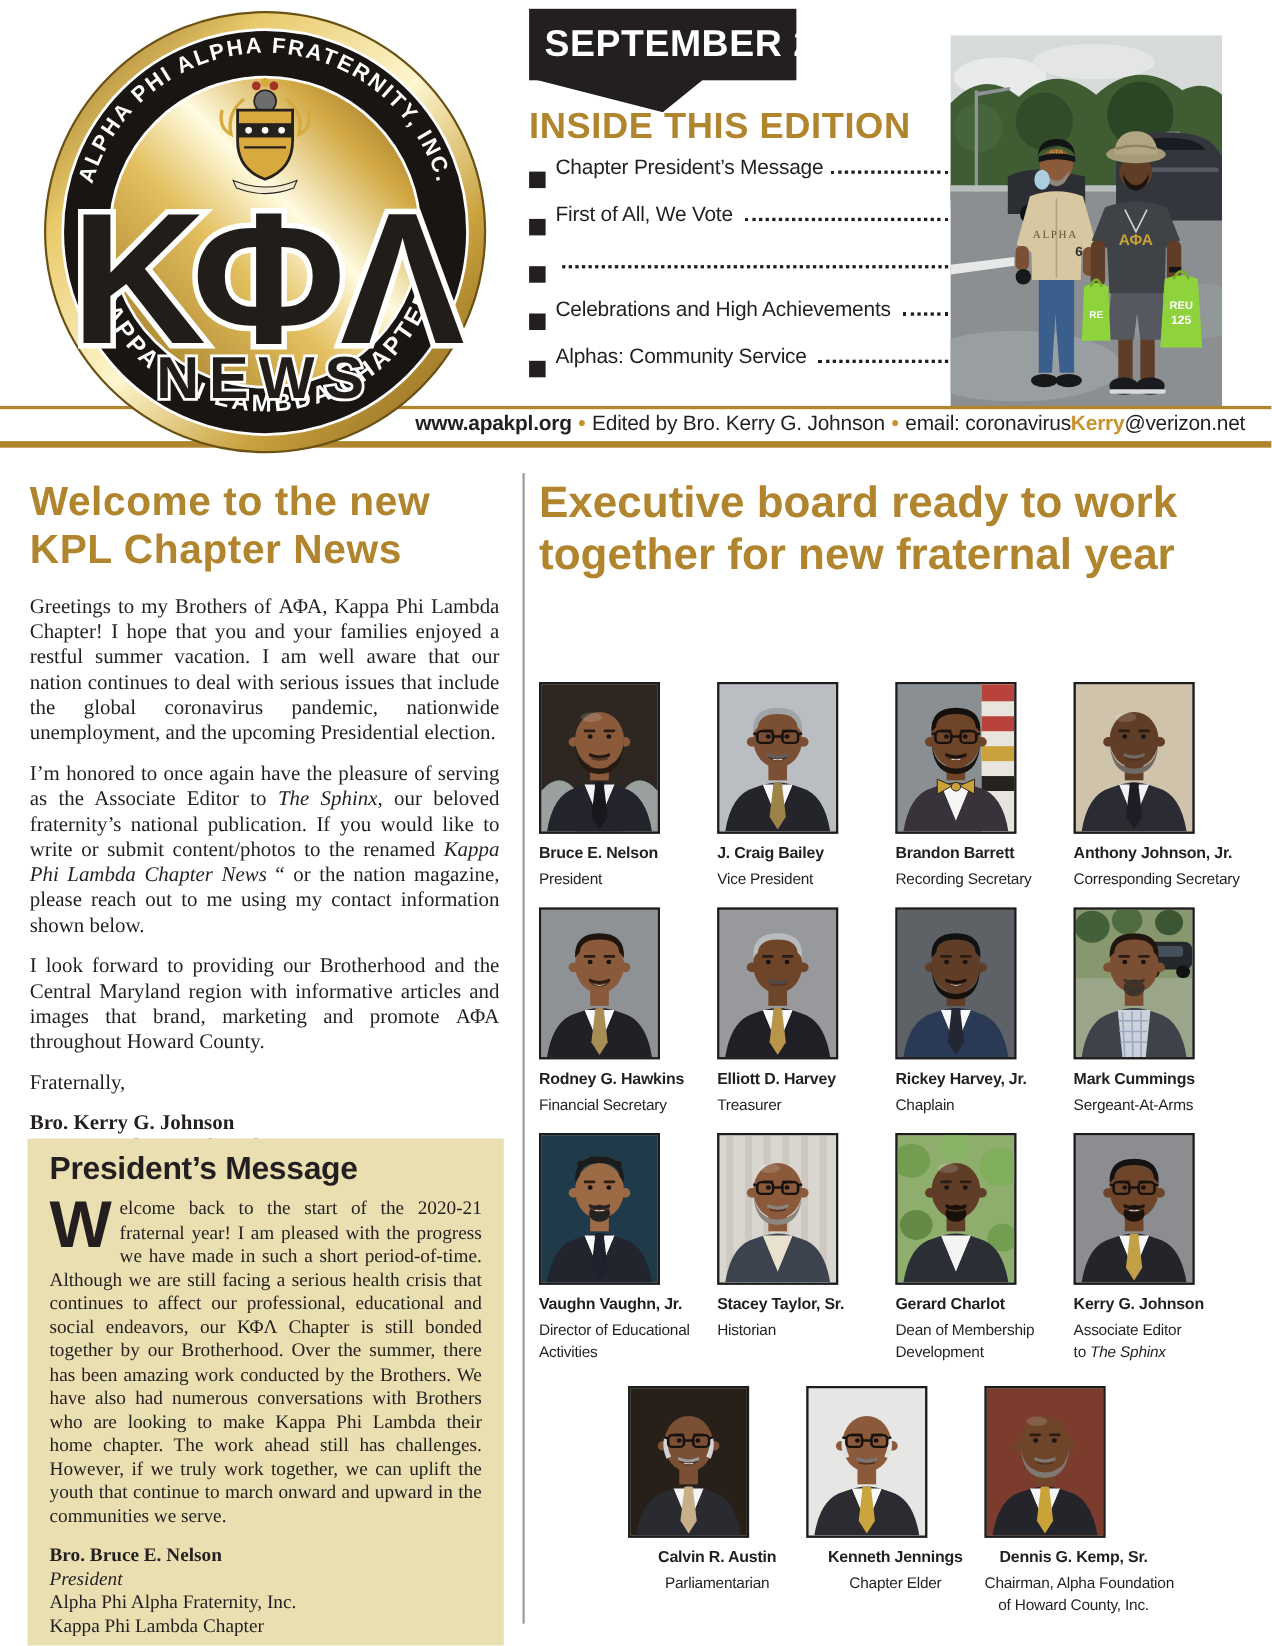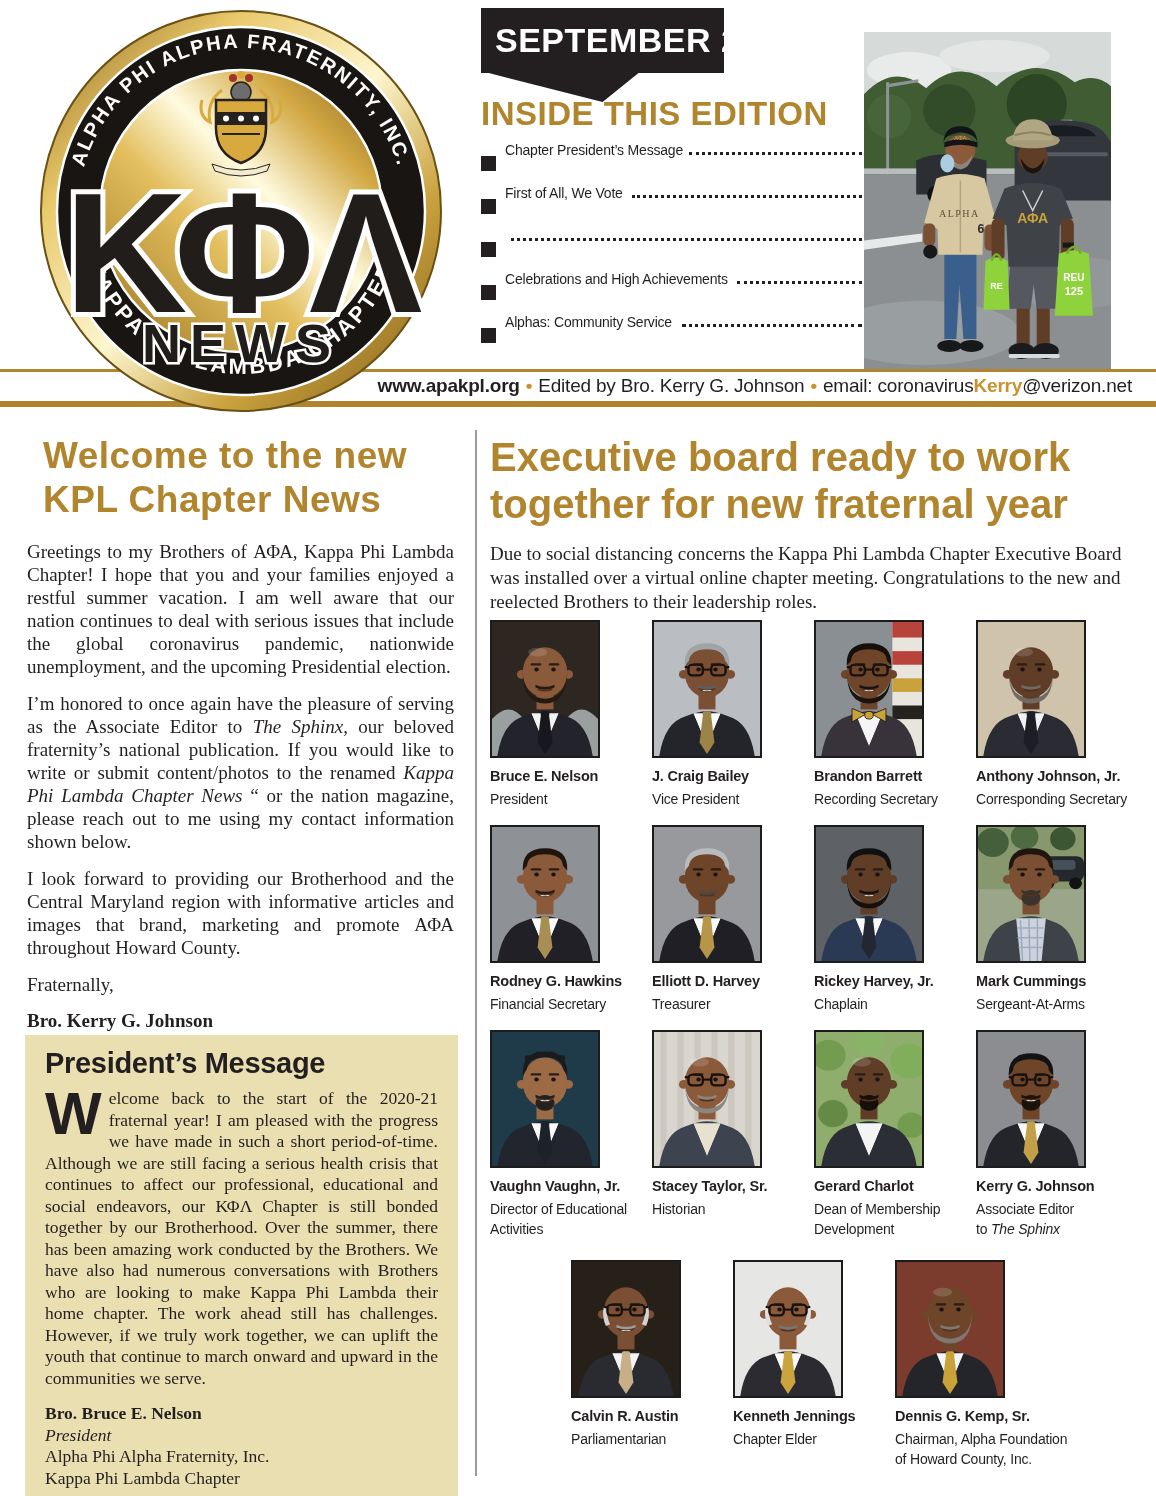--- a/index.html
+++ b/index.html
@@ -8,61 +8,61 @@
   .abs{position:absolute;}
 
   
   #logo{left:26px;top:6px;width:432px;height:414px;z-index:6;}
   #banner{left:481px;top:8px;width:243px;height:65px;background:#231f20;display:flex;align-items:center;}
   #banner .date{color:#fff;font-size:34px;font-weight:bold;letter-spacing:.5px;padding-left:14px;white-space:pre;}
   #banner-chevron{left:481px;top:71px;width:160px;height:31px;background:#231f20;
                   clip-path:polygon(0 0,100% 0,76% 100%);}
   #inside-title{left:481px;top:95px;font-size:33px;font-weight:bold;color:#b1842e;letter-spacing:.5px;white-space:pre;}
   #toc{left:481px;top:142px;width:402px;list-style:none;margin:0;padding:0;}
-  #toc li{display:flex;align-items:baseline;height:43px;font-size:14px;letter-spacing:-.2px;}
+  #toc li{display:flex;align-items:baseline;height:43px;font-size:19px;letter-spacing:-.2px;}
   #toc .sq{width:15px;height:15px;background:#231f20;flex:0 0 15px;margin-right:9px;align-self:center;}
   #toc .lbl{white-space:pre;}
   #toc .dots{flex:1;border-bottom:3px dotted #231f20;margin:0 5px 4px 6px;min-width:10px;}
   #toc .pg{width:16px;text-align:right;}
   #photo{left:864px;top:32px;width:247px;height:338px;}
   #photo svg{display:block;width:100%;height:100%;}
 
   
   #rule-thin{left:0;top:369px;width:1156px;height:3px;background:#b1842e;}
   #rule-thick{left:0;top:401px;width:1156px;height:6px;background:#b1842e;}
   #info-bar{top:375px;right:24px;font-size:19px;letter-spacing:-.2px;white-space:pre;z-index:2;}
   #info-bar .site{font-weight:bold;}
   #info-bar .dot{color:#c8922c;font-weight:bold;padding:0 6px;}
   #info-bar .gold{color:#c8922c;font-weight:bold;}
 
   
   #vrule{left:475px;top:430px;width:2px;height:1046px;background:#9a9a9a;}
   .headline{color:#b1842e;font-weight:bold;font-family:"Liberation Sans",sans-serif;white-space:pre-line;}
   #left-col{left:27px;top:434px;width:427px;}
-  #left-col .headline{font-size:37px;line-height:44px;letter-spacing:.5px;margin:0 0 18px 16px;}
+  #left-col .headline{font-size:37px;line-height:44px;letter-spacing:.5px;margin:0 0 18px 0;}
   .serif{font-family:"Liberation Serif",serif;}
   #left-col p{font-size:19px;line-height:23px;text-align:justify;margin:0 0 14px 0;}
   #left-col .sig{font-size:19px;line-height:22px;margin-top:8px;}
   .b{font-weight:bold;} .i{font-style:italic;}
 
   
   #pres-box{left:25px;top:1035px;width:433px;height:505px;background:#e9dfb0;box-sizing:border-box;
             padding:12px 20px 10px 20px;overflow:hidden;}
   #pres-box h2{margin:0 0 8px 0;font-size:29px;letter-spacing:-.3px;color:#231f20;}
   #pres-box .body{font-size:17.5px;line-height:21.5px;text-align:justify;}
   #pres-box .dropcap{float:left;font-size:60px;line-height:48px;font-weight:bold;
                      font-family:"Liberation Sans",sans-serif;margin:2px 7px 0 0;}
   #pres-box .sig{font-size:17.5px;line-height:21.5px;margin-top:14px;}
 
   
   #exec-col{left:490px;top:434px;width:648px;}
   #exec-col .headline{font-size:40px;line-height:47px;margin:0 0 14px 0;}
   #exec-col .intro{font-size:19px;line-height:24px;margin:0;}
   #member-grid{left:490px;top:620px;display:grid;grid-template-columns:repeat(4,162px);row-gap:16px;}
-  #member-row4{left:571px;top:1260px;display:flex;}
+  #member-row4{left:571px;top:1260px;display:flex;text-align:center;}
   .member{width:162px;}
   .member .photo{width:110px;height:138px;border:2px solid #1c1c1c;box-sizing:border-box;background:#888;}
   .member .photo svg{display:block;width:100%;height:100%;}
   .member .mname{font-size:14.5px;font-weight:bold;letter-spacing:-.2px;margin-top:10px;white-space:pre;}
   .member .mrole{font-size:14px;letter-spacing:-.2px;line-height:20px;margin-top:5px;white-space:pre;}
 </style>
 </head>
 <body>
 
 <div class="abs" id="logo">
@@ -264,21 +264,20 @@
     <div class="i">President</div>
     <div>Alpha Phi Alpha Fraternity, Inc.</div>
     <div>Kappa Phi Lambda Chapter</div>
 
   </div>
 </div>
 
 <div class="abs" id="exec-col">
   <h1 class="headline">Executive board ready to work
 together for new fraternal year</h1>
-  <p class="serif intro">Due to social distancing concerns the Kappa Phi Lambda Chapter Executive Board was installed over a virtual online chapter meeting. Congratulations to the new and reelected Brothers to their leadership roles.</p>
 </div>
 
 <div class="abs" id="member-grid">
   <div class="member">
     <div class="photo">
         <svg viewBox="0 0 100 138" preserveAspectRatio="none" xmlns="http://www.w3.org/2000/svg">
           <rect width="100" height="138" fill="#2e2620"></rect>
           <path d="M0,100 Q16,80 30,100 L30,138 L0,138Z" fill="#9aa0a0"></path>
           <path d="M100,100 Q84,80 70,100 L70,138 L100,138Z" fill="#9aa0a0"></path>
           <path d="M5,138 Q10,103 30,97 Q42,92 50,92 Q58,92 70,97 Q90,103 95,138 Z" fill="#23232b"></path>

